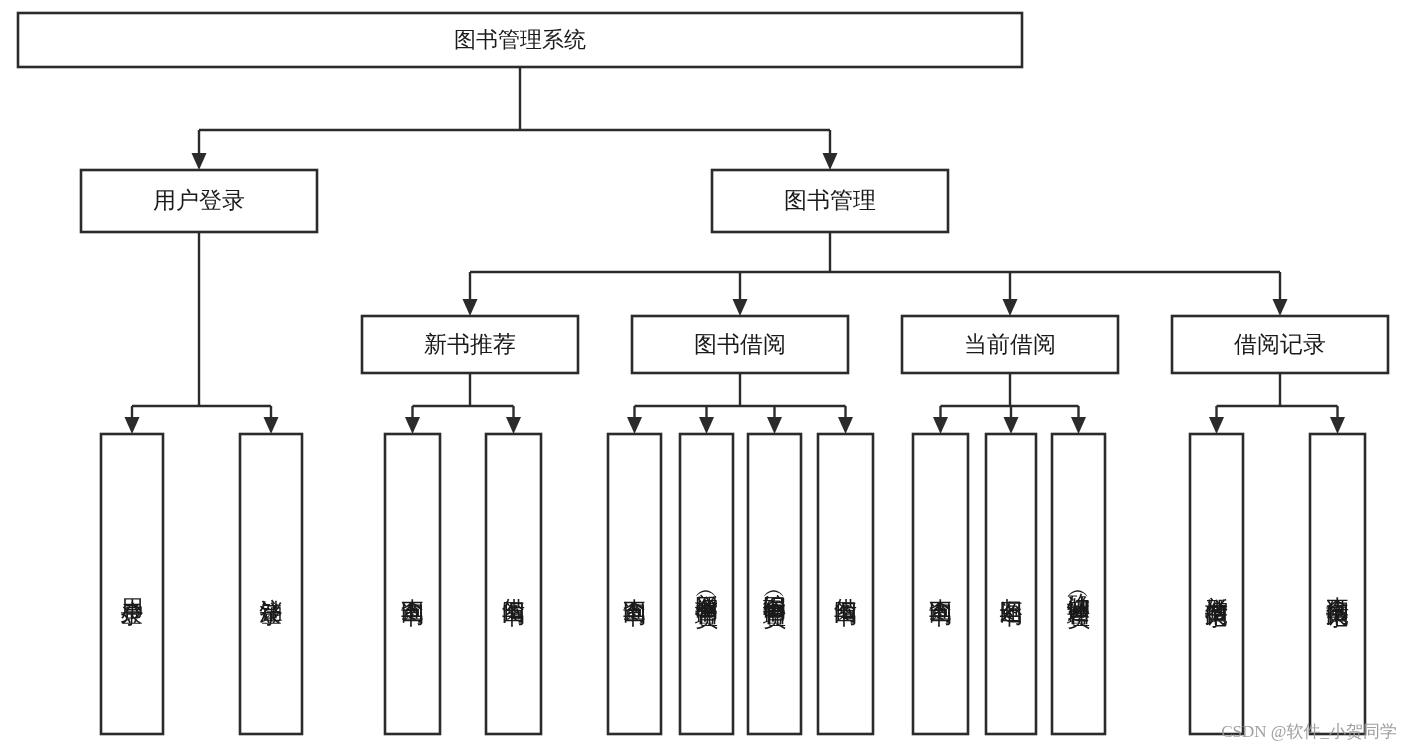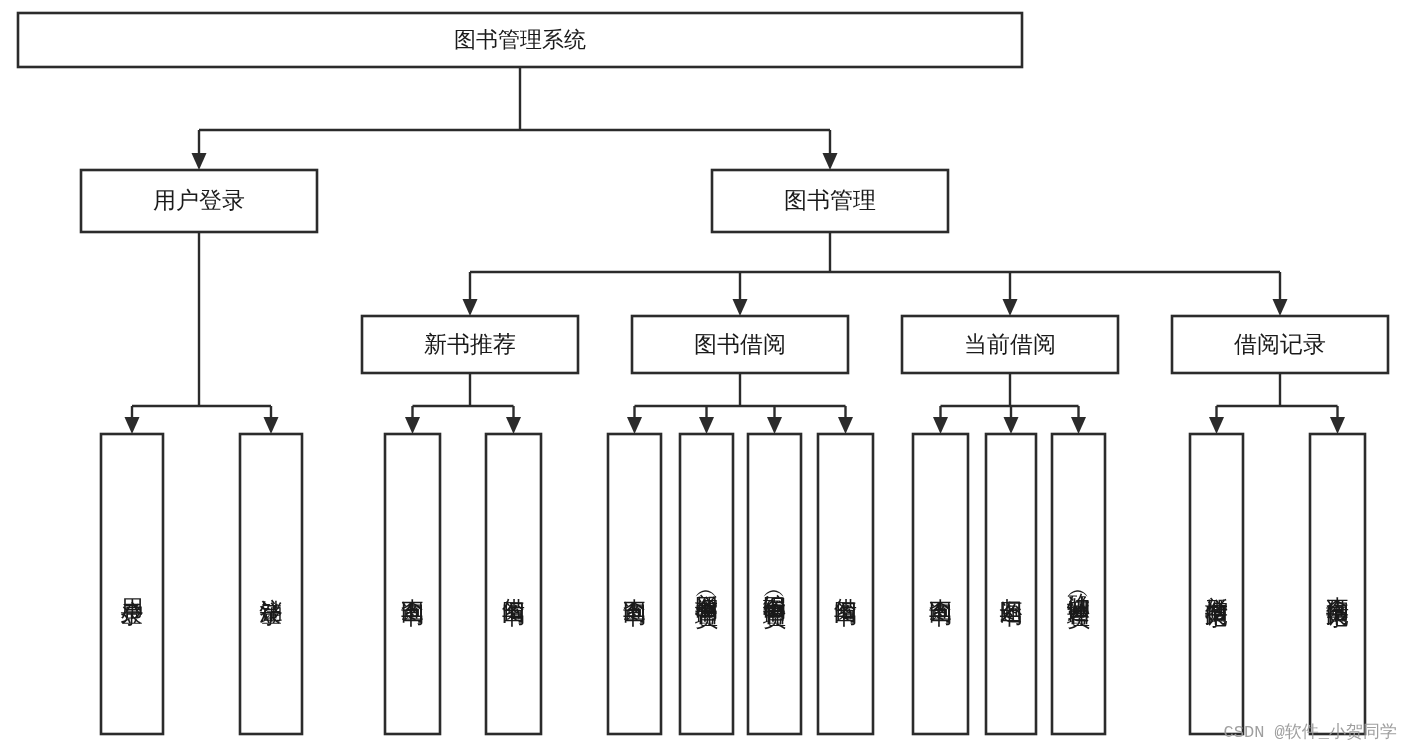--- a/index.html
+++ b/index.html
@@ -62,21 +62,21 @@
     display: flex;
     align-items: center;
     justify-content: center;
     white-space: nowrap;
     pointer-events: none;
   }
   .watermark {
     position: absolute;
     right: 8px;
     bottom: 4px;
-    font-family: Liberation Mono, monospace;
+    font-family: Liberation Serif, serif;
     font-size: 17px;
     color: #9a9a9a;
     white-space: nowrap;
     opacity: 0.95;
   }
 </style>
 </head>
 <body>
 
 <svg id="diagram" viewBox="0 0 1405 747">

